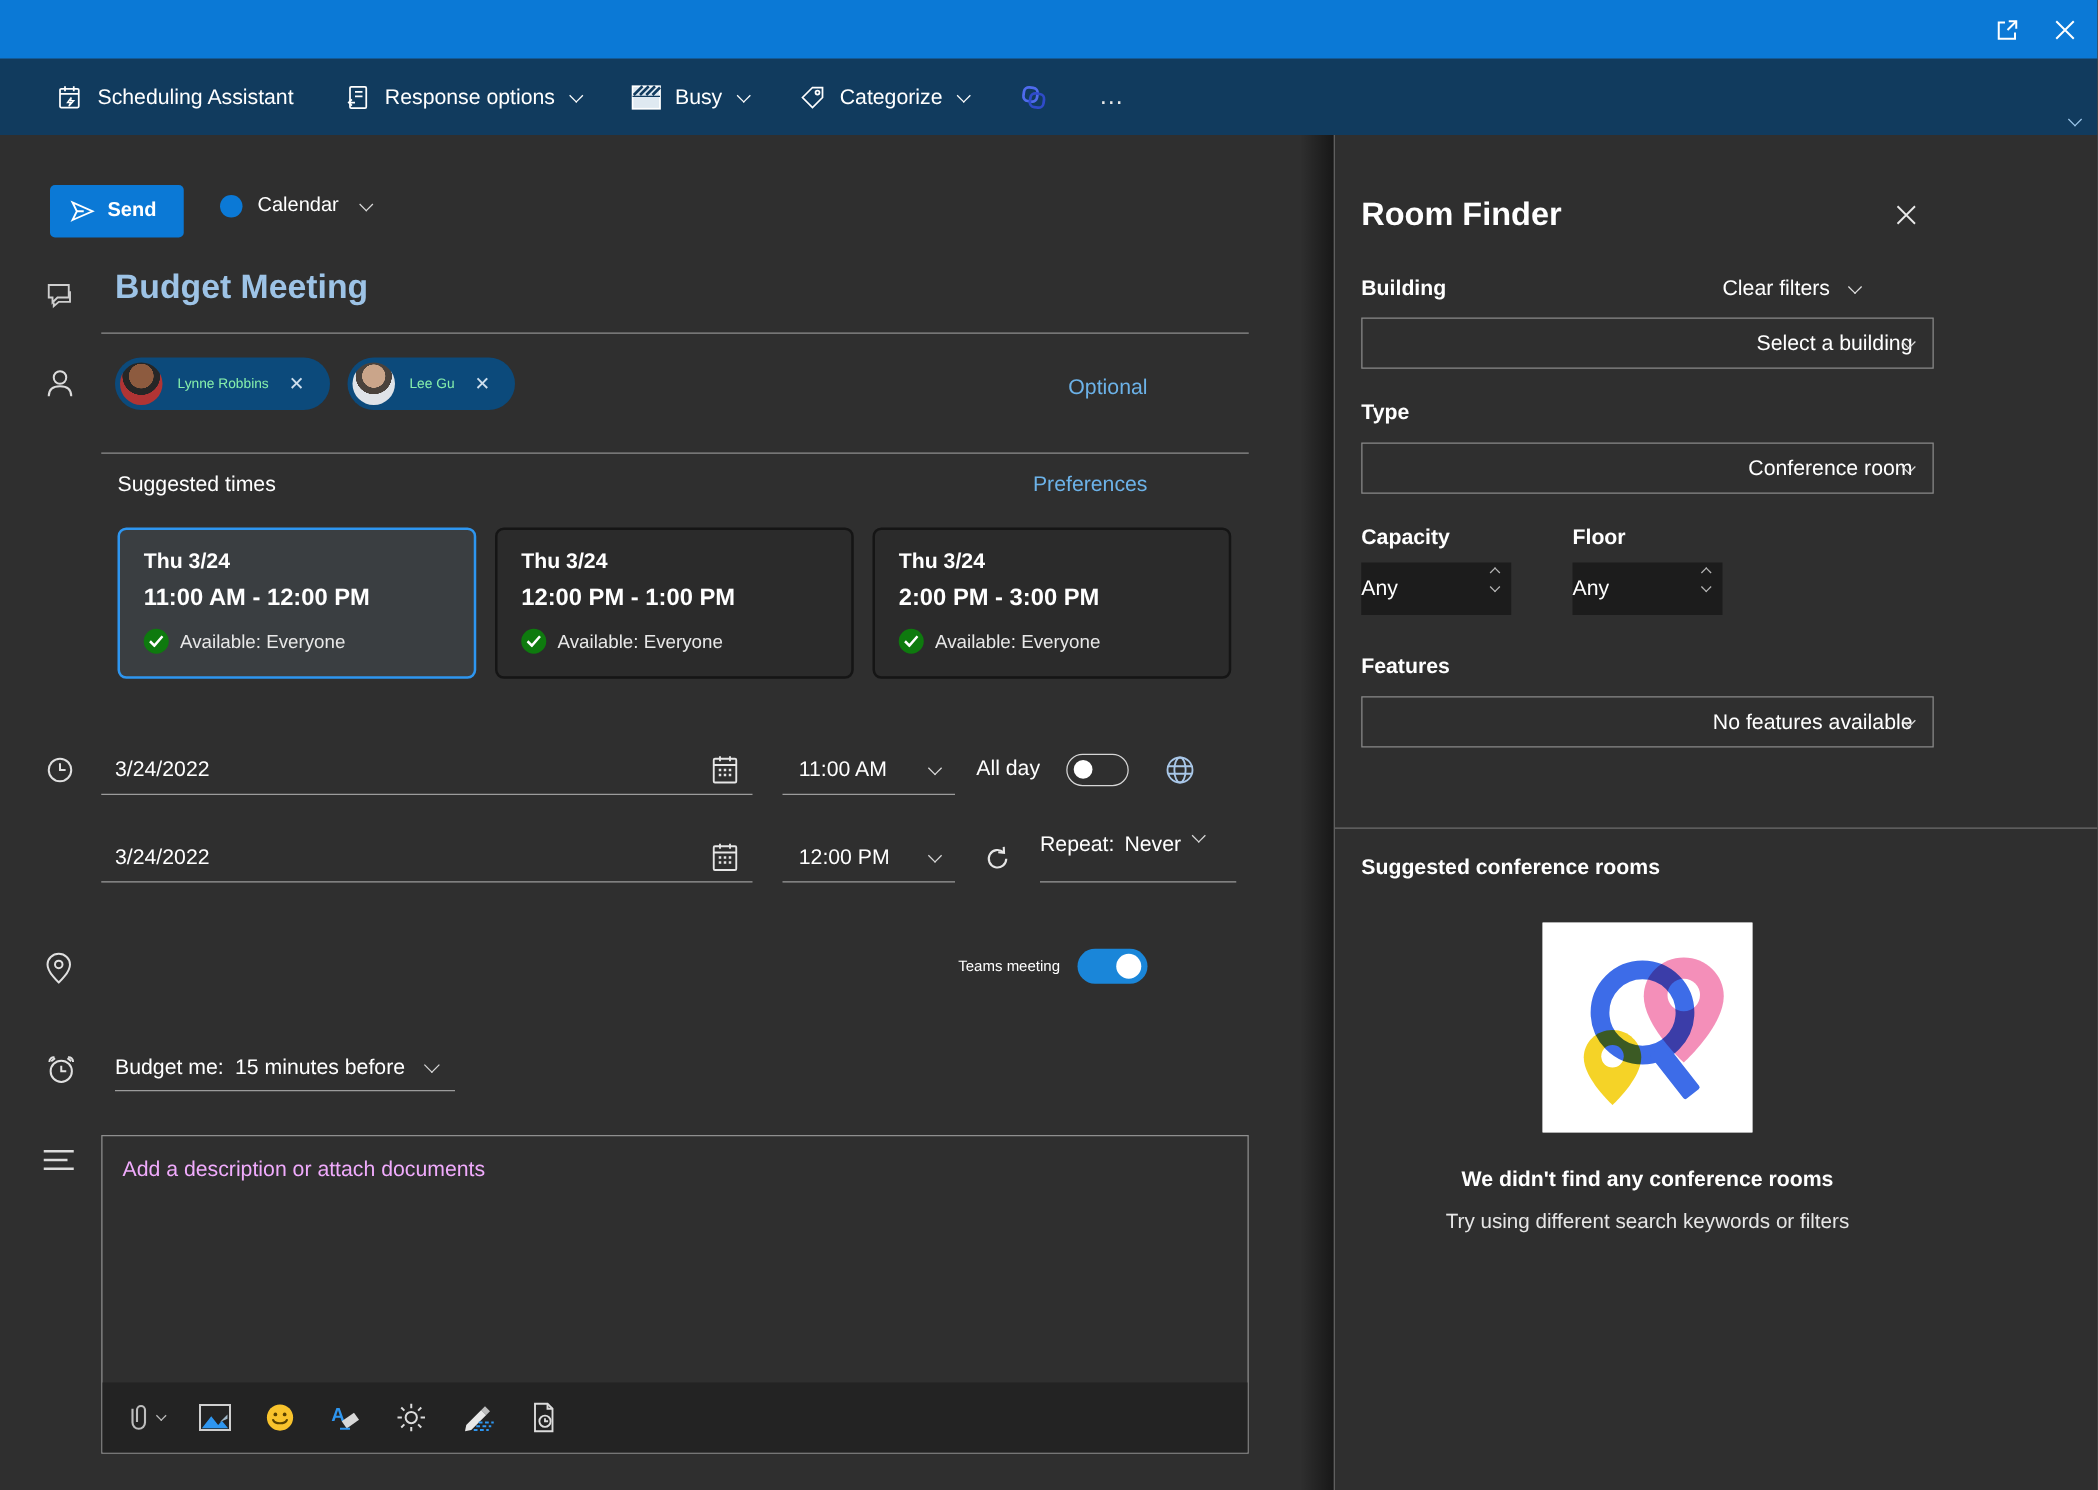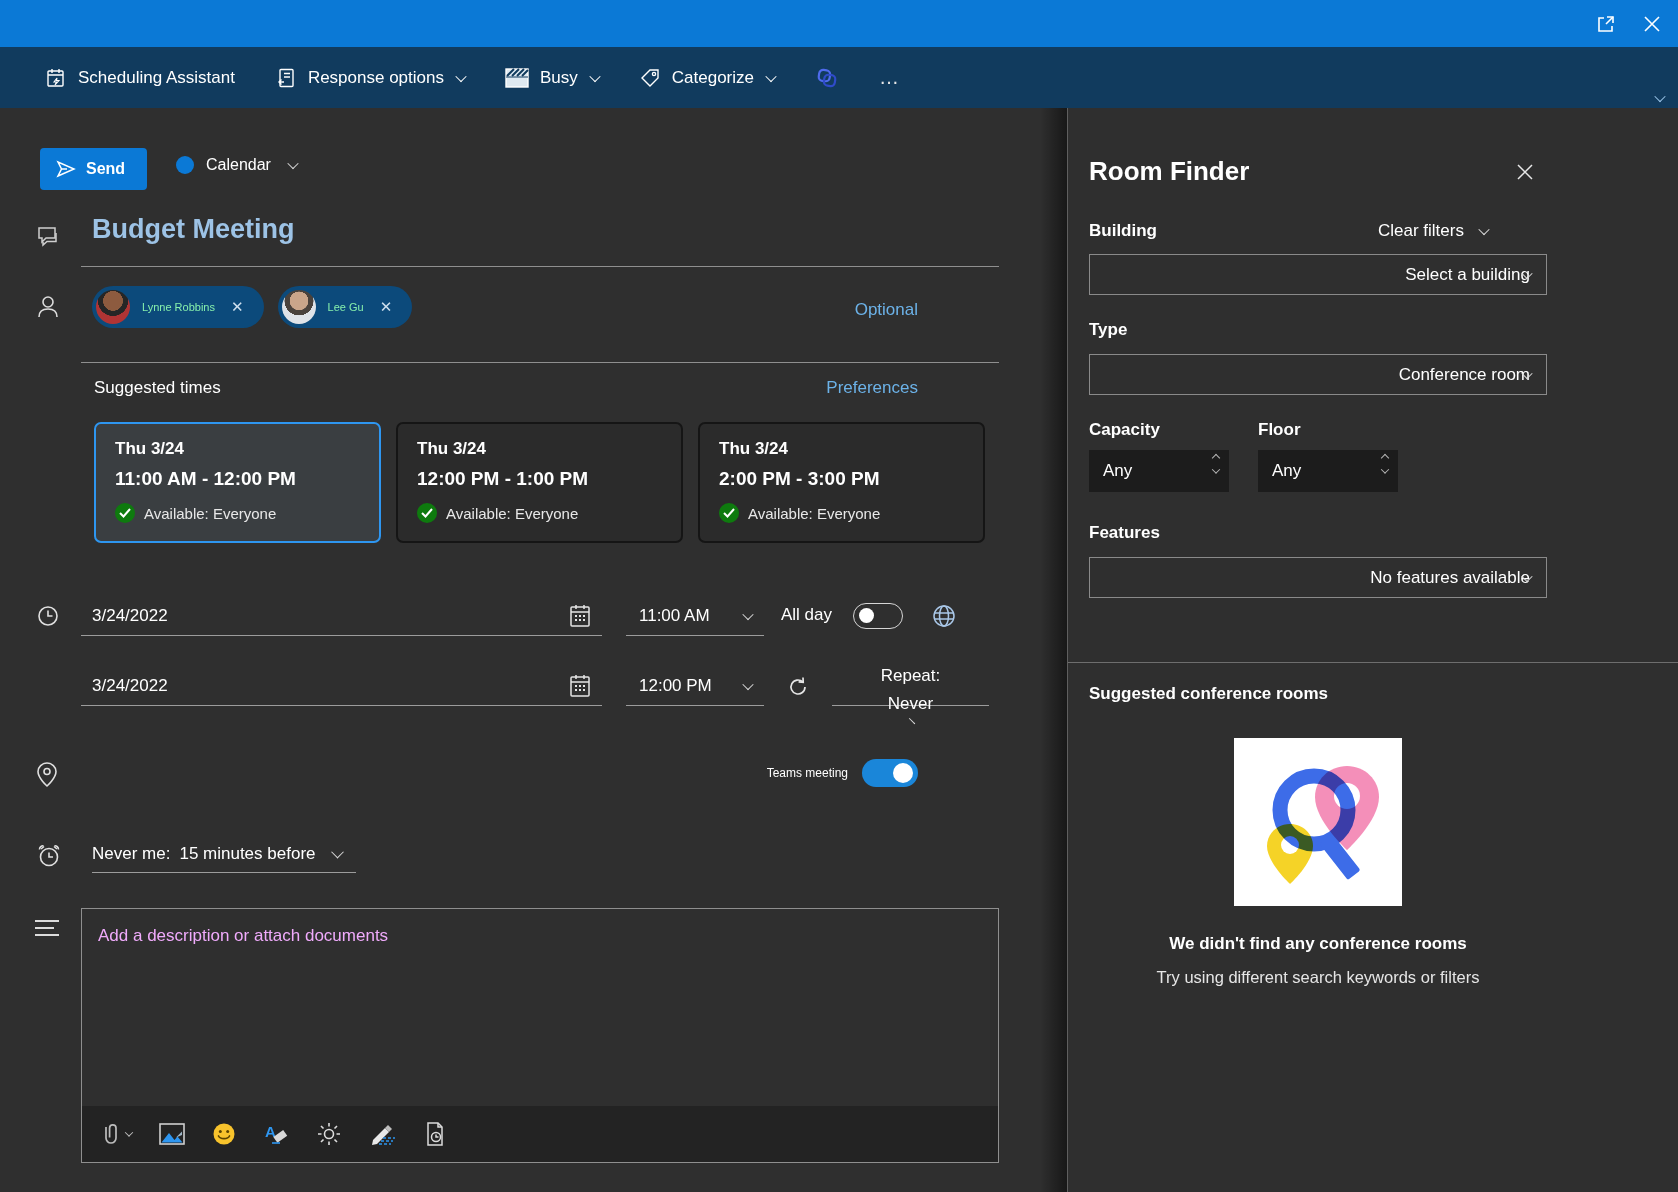--- a/index.html
+++ b/index.html
@@ -70,21 +70,21 @@
   .field { position:absolute; border-bottom:1px solid #9c9c9c; height:40px; display:flex; align-items:center; }
   .f-date { left:77px; width:521px; padding-left:11px; font-size:17px; }
   .f-date .cal-ic { position:absolute; right:10px; top:7px; color:#e6e6e6; }
   .f-time { left:622px; width:138px; padding-left:13px; font-size:17px; cursor:pointer; }
   .f-time .chev { position:absolute; right:12px; color:#d9d9d9; }
   .allday-label { position:absolute; left:777px; top:9px; font-size:17px; }
   .toggle-off { position:absolute; left:849px; top:7px; width:50px; height:26px; border:1.5px solid #d6d6d6; border-radius:13px; cursor:pointer; }
   .toggle-off .knob { position:absolute; left:5px; top:4px; width:15px; height:15px; border-radius:50%; background:#fff; }
   .globe-ic { position:absolute; left:926px; top:6px; color:#a9c7e8; cursor:pointer; }
   .sync-ic { position:absolute; left:782px; top:9px; color:#e6e6e6; cursor:pointer; }
-  .repeat-grp { position:absolute; left:828px; top:0; width:157px; height:40px; border-bottom:1px solid #9c9c9c; display:flex; align-items:center; gap:8px; font-size:17px; cursor:pointer;flex-direction:column; }
+  .repeat-grp { position:absolute; left:828px; top:0; width:157px; height:40px; border-bottom:1px solid #9c9c9c; display:flex; gap:8px; font-size:17px; cursor:pointer; }
   .repeat-grp .chev { color:#d9d9d9; margin-left:2px; }
 
   .row-loc { top:645px; height:50px; }
   .loc-field { position:absolute; left:77px; width:918px; height:44px; border-bottom:1px solid #9c9c9c; display:flex; align-items:center; padding-left:11px; font-size:17px; color:#eaeaea; }
   .teams-wrap { position:absolute; right:72px; top:6px; display:flex; align-items:center; gap:14px; }
   .teams-label { font-size:12px; }
   .toggle-on { position:relative; width:56px; height:28px; border-radius:14px; background:#1a86d9; cursor:pointer; }
   .toggle-on .knob { position:absolute; right:5px; top:4px; width:20px; height:20px; border-radius:50%; background:#fff; }
 
   .row-rem { top:727px; }
@@ -100,21 +100,21 @@
   .tool-ic { display:flex; align-items:center; gap:6px; color:#bdbdbd; cursor:pointer; }
 
   
   .rf-close { position:absolute; left:448px; top:55px; color:#e8e8e8; cursor:pointer; }
   .rf-title { position:absolute; left:21px; top:48px; font-size:26px; font-weight:bold; }
   .rf-label { position:absolute; font-size:17px; font-weight:bold; color:#fff; }
   .rf-clear { position:absolute; left:310px; top:113px; display:flex; align-items:center; gap:16px; font-size:17px; cursor:pointer; }
   .rf-clear .chev { color:#e0e0e0; }
   .dd { position:absolute; left:21px; width:458px; height:41px; border:1px solid #8a8a8a; display:flex; align-items:center; padding:0 16px; font-size:17px; cursor:pointer; background:#2f2f2f;justify-content:flex-end; }
   .dd .chev { position:absolute; right:15px; color:#d9d9d9; }
-  .spin { position:absolute; width:140px; height:42px; background:#1c1c1c; display:flex; align-items:center; padding-left:14px; font-size:17px; }
+  .spin { position:absolute; width:120px; height:42px; background:#1c1c1c; display:flex; align-items:center; font-size:17px; }
   .spin .arrows { position:absolute; right:10px; top:5px; display:flex; flex-direction:column; gap:7px; color:#b5b5b5; cursor:pointer; }
   .rf-divider { position:absolute; left:0; right:0; top:554px; height:1px; background:#6e6e6e; }
   .rf-sug { position:absolute; left:21px; top:576px; font-size:17px; font-weight:bold; }
   .rf-art { position:absolute; left:166px; top:630px; width:168px; height:168px; background:#fff; }
   .rf-empty-1 { position:absolute; left:0; width:500px; top:826px; text-align:center; font-size:17px; font-weight:bold; }
   .rf-empty-2 { position:absolute; left:0; width:500px; top:860px; text-align:center; font-size:16.5px; color:#e6e6e6; }
 
   svg { display:block; }
 </style>
 </head>
@@ -382,21 +382,21 @@
       <div class="row row-rem">
         <span class="row-icon">
           <svg width="26" height="26" viewBox="0 0 26 26" fill="none" stroke="#e0e0e0" stroke-width="1.6">
             <circle cx="13" cy="14" r="8.5"></circle>
               <path d="M13 9.5 V14 H17"></path>
             <path d="M5 6 L8 3.5 M21 6 L18 3.5"></path>
               <path d="M3.5 6.5 C3.5 4 5.5 2.5 7.5 2.8 M22.5 6.5 C22.5 4 20.5 2.5 18.5 2.8"></path>
           </svg>
         </span>
         <div class="rem-grp">
-          <span>Never me:</span>
+          <span>Budget me:</span>
           <span>15 minutes before</span>
           <span class="chev"></span>
         </div>
       </div>
 
       <span class="desc-icon">
           <span></span>
           <span></span>
           <span></span>
         </span>

